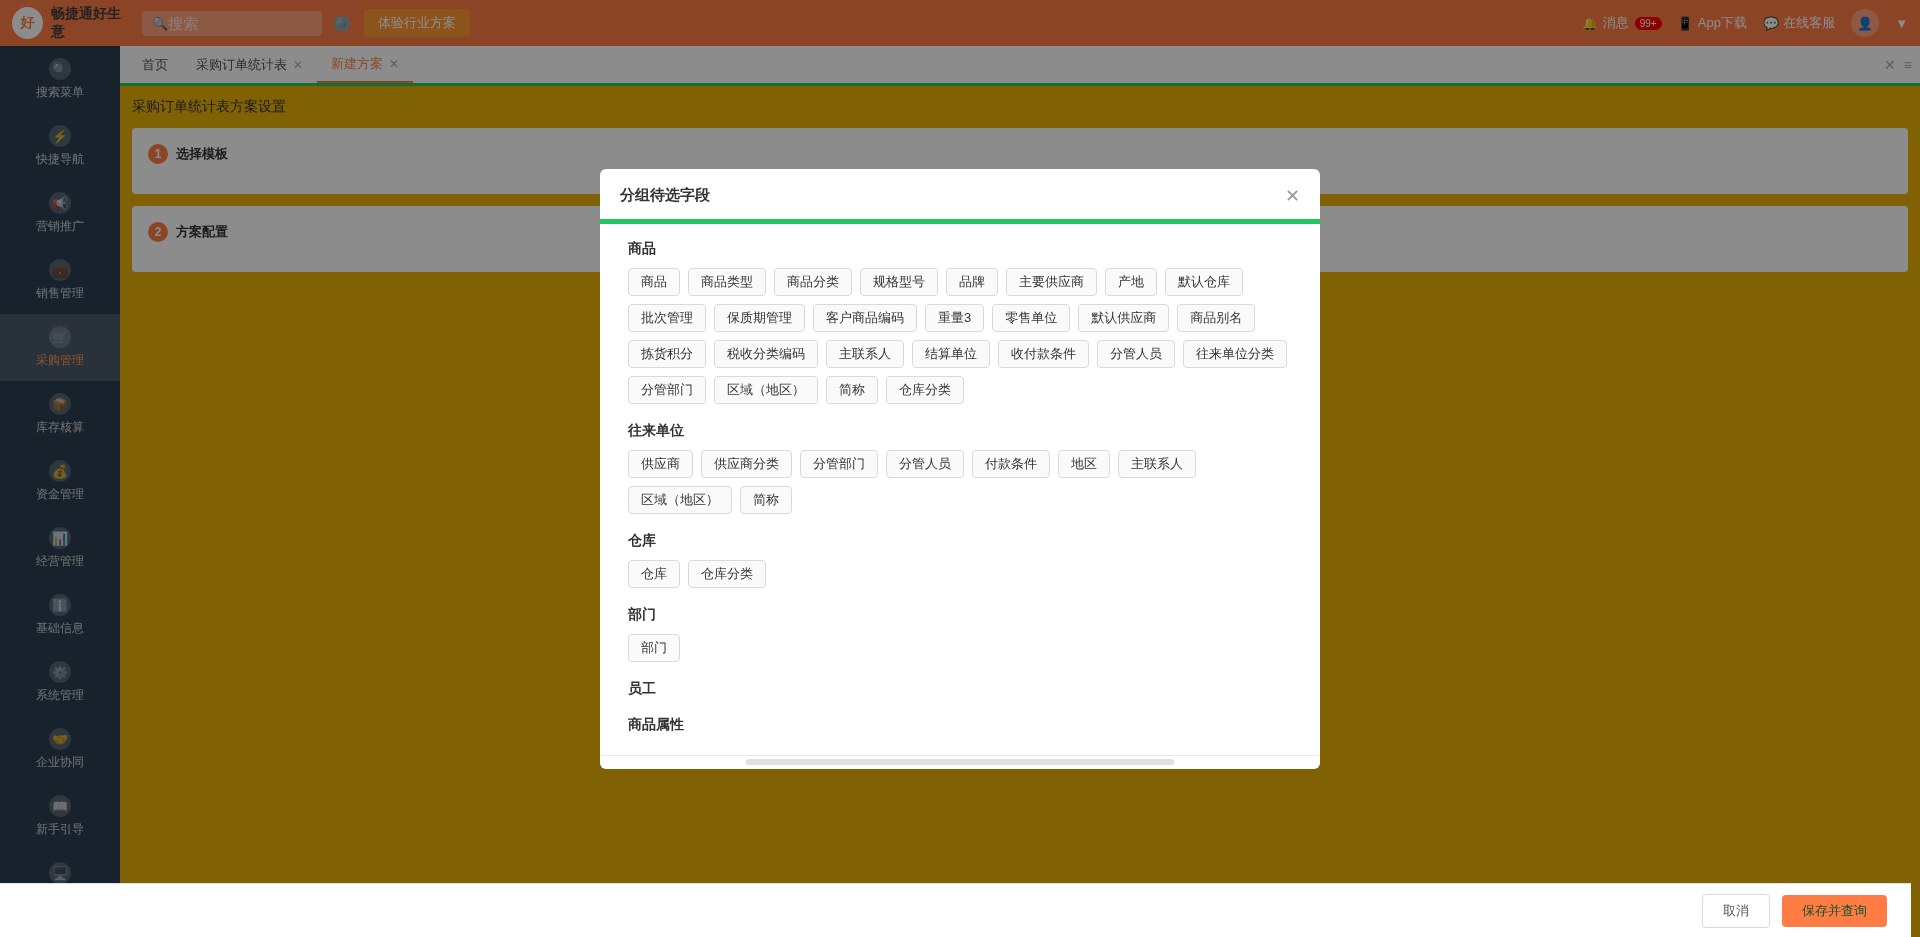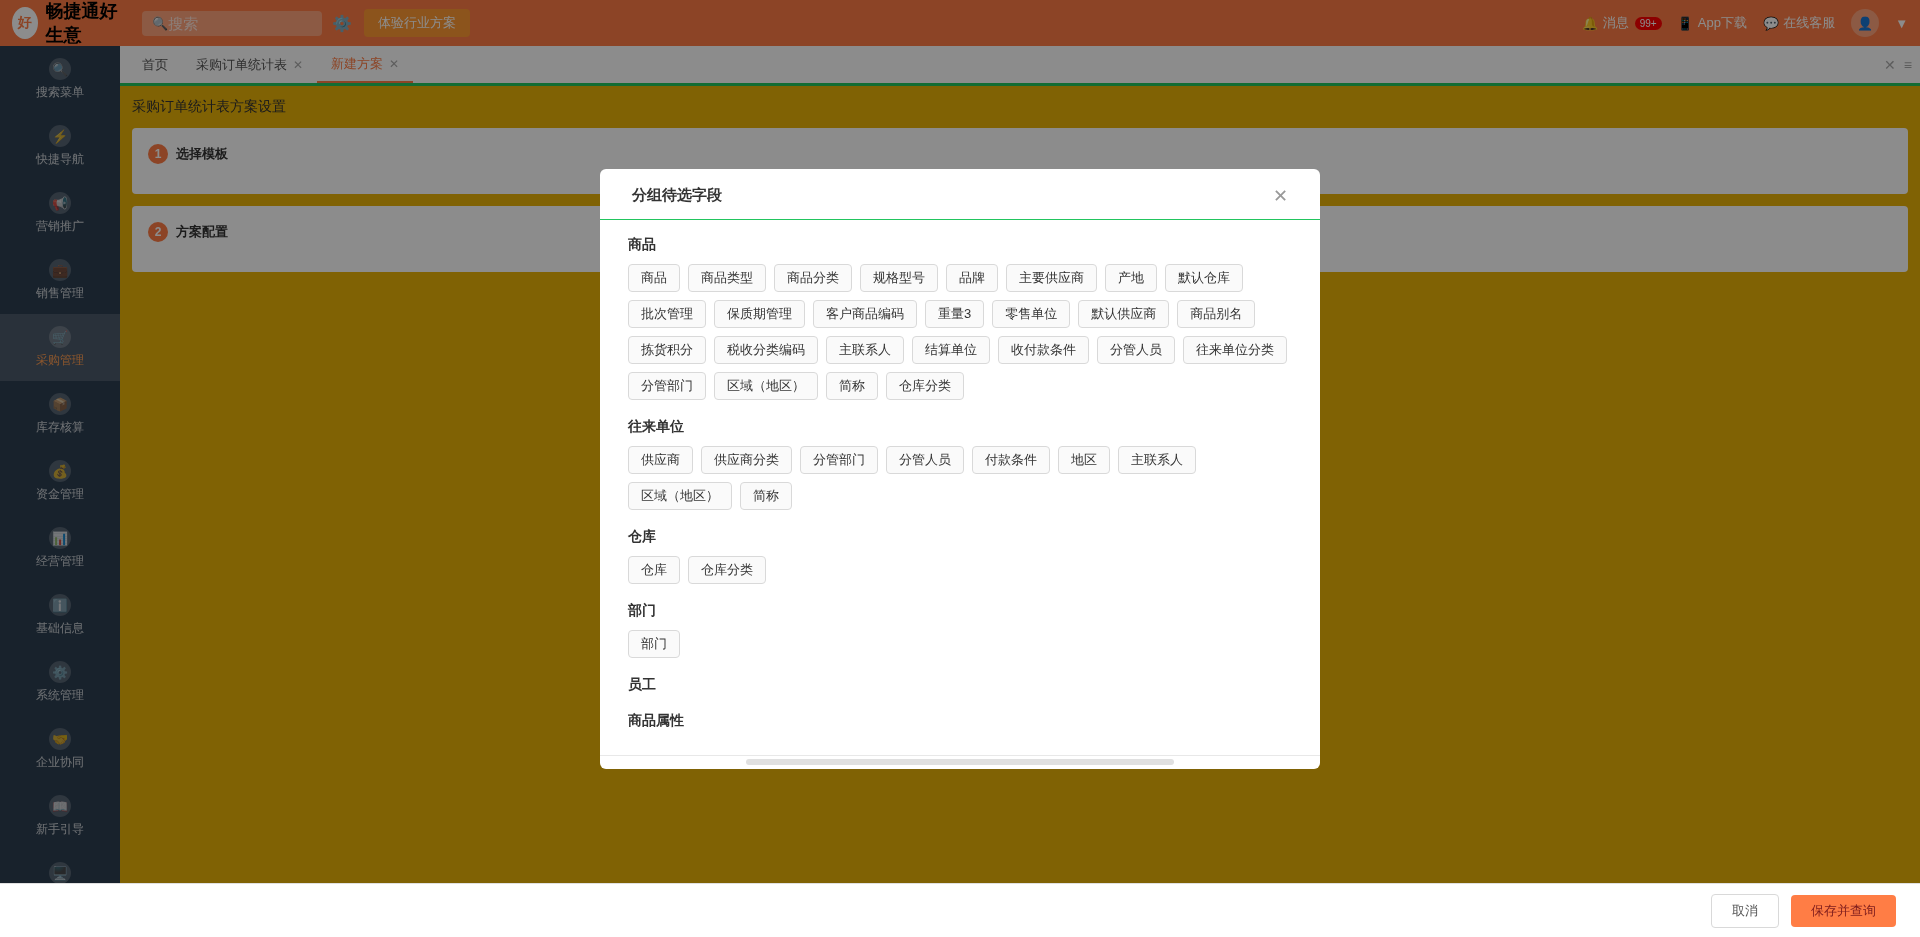--- a/index.html
+++ b/index.html
@@ -22,21 +22,21 @@
       width: 120px;
     }
     .logo-icon {
       width: 32px; height: 32px;
       background: #fff;
       border-radius: 50%;
       display: flex; align-items: center; justify-content: center;
       color: #ff7d45; font-weight: bold; font-size: 14px;
       margin-right: 8px;
     }
-    .logo-text { color: #000000; font-size: 18px; font-weight: bold; }
+    .logo-text { color: #404040; font-size: 14px; font-weight: bold; }
     .header-search {
       display: flex; align-items: center;
       background: rgba(255,255,255,0.3);
       border-radius: 4px;
       padding: 4px 10px;
       width: 180px;
       margin-left: 10px;
     }
     .header-search input {
       background: transparent; border: none; outline: none;
@@ -164,22 +164,22 @@
     .modal {
       background: #fff;
       border-radius: 6px;
       width: 720px;
       max-height: 600px;
       display: flex;
       flex-direction: column;
       position: relative;
     }
     .modal-header {
-      padding: 16px 32px 12px;
-      border-bottom: 1px solid #22c55e;
+      padding: 16px 20px 12px;
+      border-bottom: 5px solid #22c55e;
       display: flex;
       align-items: center;
       justify-content: space-between;
       flex-shrink: 0;
       text-align: right;
     }
     .modal-title {
       font-size: 15px; font-weight: bold; color: #333;
     }
     .modal-close {
@@ -228,21 +228,21 @@
       border-top: 1px solid #e8e8e8;
       display: flex;
       align-items: center;
       padding: 0 4px;
       flex-shrink: 0;
     }
 
     
     .footer-bar {
       position: fixed;
-      bottom: 0; left: 0; right: 0;
+      bottom: 0; left: 0; right: 9px;
       height: 54px;
       background: #fff;
       border-top: 1px solid #e0e0e0;
       display: flex;
       align-items: center;
       justify-content: flex-end;
       padding: 0 24px;
       gap: 12px;
       z-index: 300;
     }
@@ -253,21 +253,21 @@
       background: #fff;
       color: #555;
       cursor: pointer;
       font-size: 13px;
     }
     .btn-confirm {
       padding: 7px 20px;
       border: none;
       border-radius: 4px;
       background: #ff7d45;
-      color: #7f1d1d;
+      color: #14532d;
       cursor: pointer;
       font-size: 13px;
     }
 
     
     .sidebar-bottom {
       position: fixed;
       bottom: 0; left: 0;
       width: 120px;
       height: 46px;

